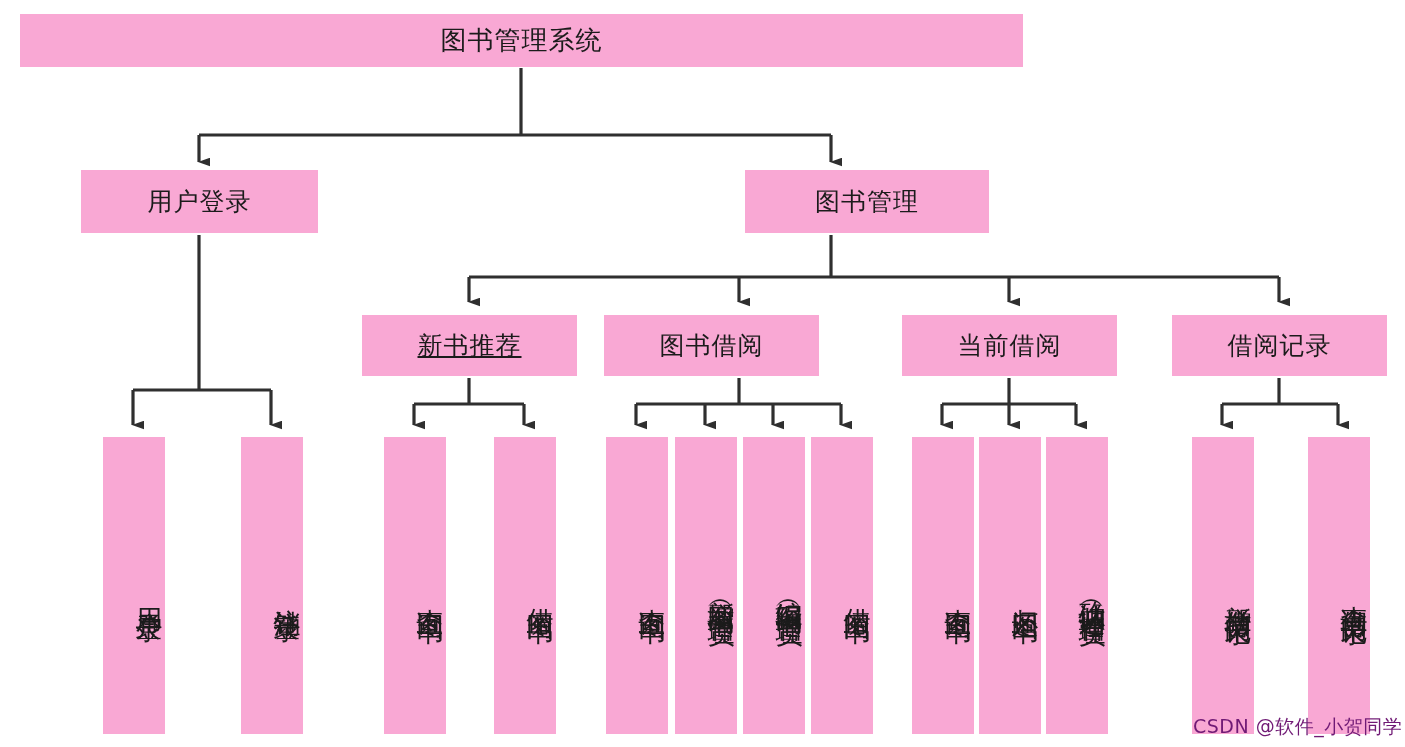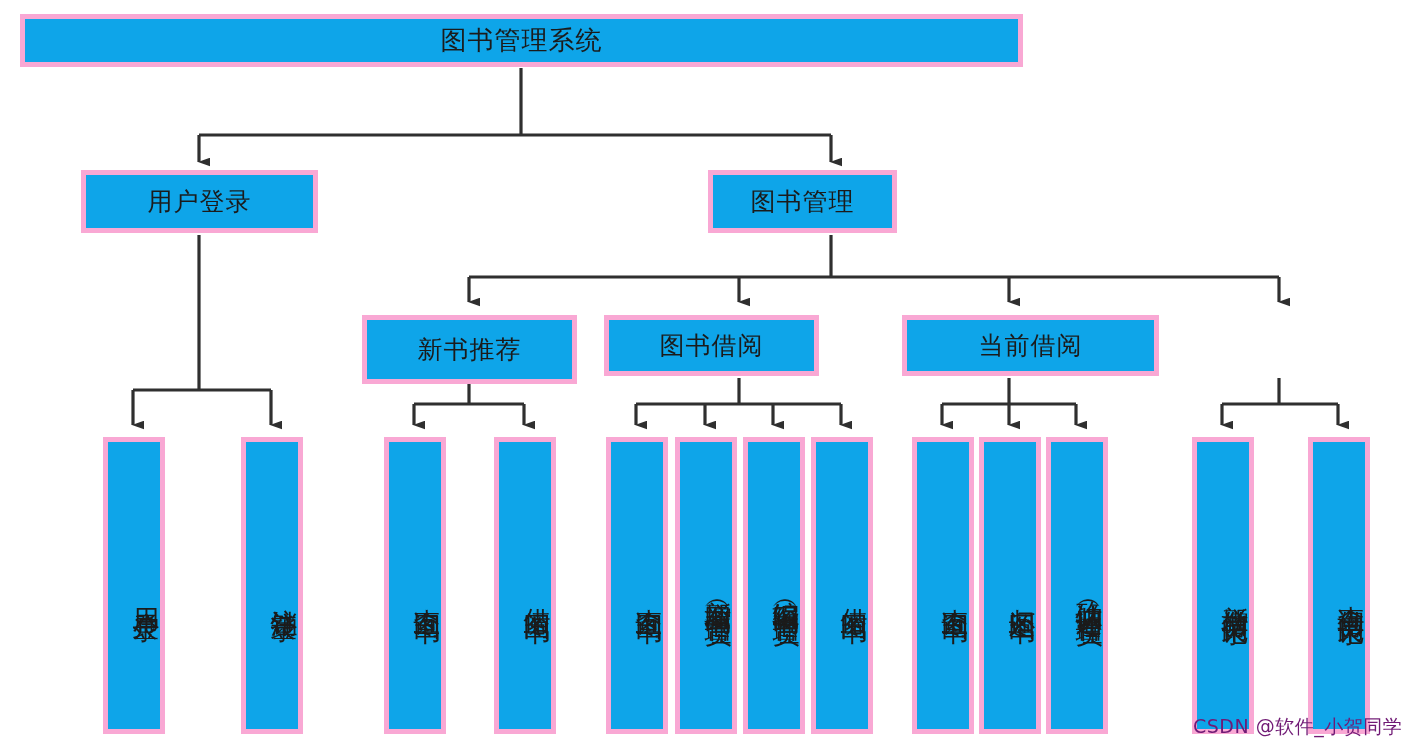--- a/index.html
+++ b/index.html
@@ -11,22 +11,22 @@
   }
   #stage{position:relative;width:1405px;height:747px;}
 
   
   #wires{position:absolute;left:0;top:0;width:1405px;height:747px;}
 
   
   .node{
     position:absolute;
     box-sizing:border-box;
-    background:#0ea5e9;
-    border:5px solid #f9a8d4;
+    background:#f9a8d4;
+    border:2px solid #f9a8d4;
     display:flex;
     align-items:center;
     justify-content:center;
     color:#1b1b1b;
   }
   .node.h{           
     font-size:25px;
     letter-spacing:1px;
   }
   .node.root{font-size:26px;}
@@ -104,28 +104,29 @@
       <path d="M1222,404 L1338,404"></path>
       <path d="M1222,404 L1222,425" marker-end="url(#arw)"></path>
       <path d="M1338,404 L1338,425" marker-end="url(#arw)"></path>
     </g>
   </svg>
 
   <div class="node h root" style="left:20px;top:14px;width:1003px;height:53px;">图书管理系统</div>
 
   <div class="node h" style="left:81px;top:170px;width:237px;height:63px;">用户登录</div>
 
-  <div class="node h" style="left:708px;top:170px;width:189px;height:63px;">图书管理</div>
+  <div class="node h" style="left:745px;top:170px;width:244px;height:63px;">图书管理</div>
 
-  <div class="node h" style="left:362px;top:315px;width:215px;height:69px;">新书推荐</div>
+  <div class="node h" style="left:362px;top:315px;width:215px;height:61px;text-decoration:underline;">新书推荐</div>
 
   <div class="node h" style="left:604px;top:315px;width:215px;height:61px;">图书借阅</div>
 
-  <div class="node h" style="left:902px;top:315px;width:257px;height:61px;">当前借阅</div>
+  <div class="node h" style="left:902px;top:315px;width:215px;height:61px;">当前借阅</div>
 
+  <div class="node h" style="left:1172px;top:315px;width:215px;height:61px;">借阅记录</div>
 
   <div class="node v" style="left:103px;top:437px;width:62px;height:297px;">用户登录</div>
 
   <div class="node v" style="left:241px;top:437px;width:62px;height:297px;">注销登录</div>
 
   <div class="node v" style="left:384px;top:437px;width:62px;height:297px;">查询图书</div>
 
   <div class="node v" style="left:494px;top:437px;width:62px;height:297px;">借阅图书</div>
 
   <div class="node v" style="left:606px;top:437px;width:62px;height:297px;">查询图书</div>

